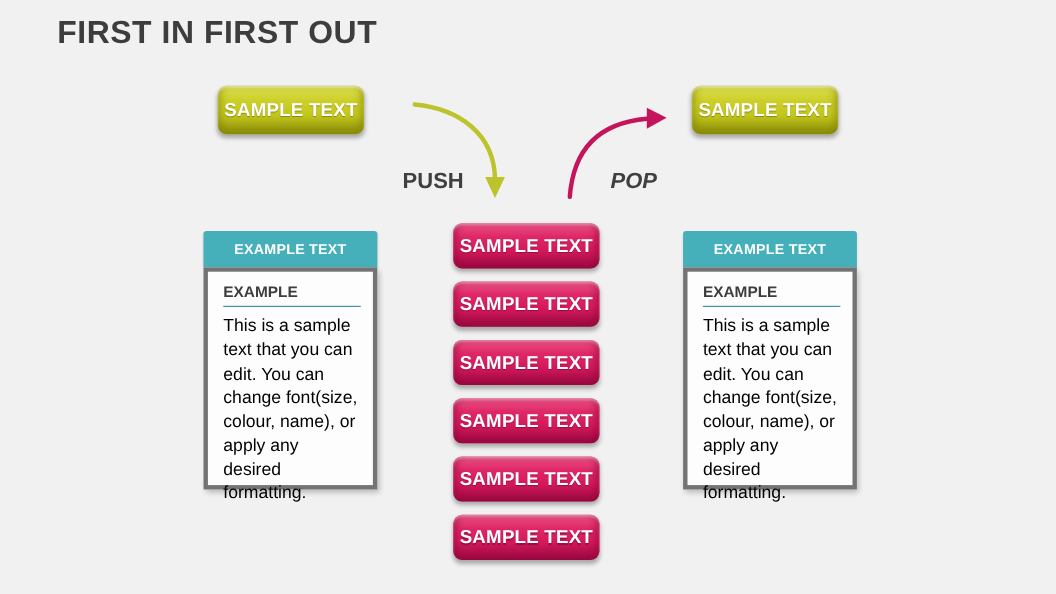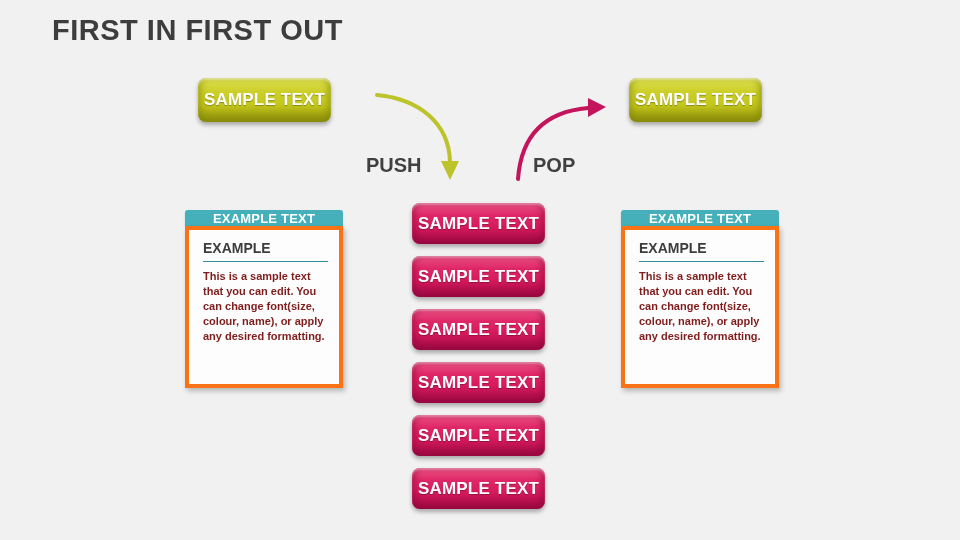--- a/index.html
+++ b/index.html
@@ -38,38 +38,38 @@
                inset 3px 0 6px rgba(150,10,60,0.35),
                inset -3px 0 6px rgba(150,10,60,0.35);
   }
   .flow-label{
     position:absolute; font-size:20px; font-weight:700; color:#404040;
   }
   .arrow-layer{position:absolute; left:0; top:0; pointer-events:none;}
   
   .example-box{position:absolute; width:158px;}
   .example-header{
-    height:16px; background:#45b0b9; border-radius:3px 3px 0 0;
+    height:33px; background:#45b0b9; border-radius:3px 3px 0 0;
     display:flex; align-items:center; justify-content:center;
     color:#fff; font-weight:700; font-size:13px; letter-spacing:0.2px;
     box-shadow:0 1px 2px rgba(0,0,0,0.15);
   }
   .example-body{
-    box-sizing:border-box; height:162px; background:#fdfdfd;
-    border:4px solid #f97316; padding:8px 11px 8px 12px;
+    box-sizing:border-box; height:202px; background:#fdfdfd;
+    border:4px solid #737373; padding:8px 11px 8px 12px;
     box-shadow:2px 3px 5px rgba(0,0,0,0.25);
   }
   .example-heading{
     font-size:14px; font-weight:700; color:#3d3d3d; margin:2px 0 5px 2px;
   }
   .example-divider{
     border:none; border-top:1.5px solid #2f8e99; margin:0 0 7px 2px;
   }
   .example-text{
-    font-size:11px; line-height:1.36; color:#7f1d1d; margin:0 0 0 2px;font-weight:bold;
+    font-size:16px; line-height:1.36; color:#000000; margin:0 0 0 2px;
   }
   .stack-item{left:412px;}
 </style>
 </head>
 <body>
 
 <div class="slide">
 
   <h1 class="title">FIRST IN FIRST OUT</h1>
 
@@ -85,21 +85,21 @@
       <path d="M377,95 C418,99 449,122 450,162" fill="none" stroke="#bcc32b" stroke-width="4" stroke-linecap="round"></path>
       <path d="M450,180 L441,161 L459,161 Z" fill="#bcc32b"></path>
     </g>
     <g>
       <path d="M518,179 C521,138 542,112 588,108" fill="none" stroke="#c4155c" stroke-width="4" stroke-linecap="round"></path>
       <path d="M606,107 L588,98 L588,117 Z" fill="#c4155c"></path>
     </g>
   </svg>
 
   <div class="flow-label" style="left:366px; top:154px;">PUSH</div>
-  <div class="flow-label" style="left:533px; top:154px;">POP</div>
+  <div class="flow-label" style="left:555px; top:154px;font-style:italic;">POP</div>
 
   <div class="btn btn-pink stack-item" style="top:203px;">
     <span>SAMPLE TEXT</span>
   </div>
   <div class="btn btn-pink stack-item" style="top:256px;">
     <span>SAMPLE TEXT</span>
   </div>
   <div class="btn btn-pink stack-item" style="top:309px;">
     <span>SAMPLE TEXT</span>
   </div>

